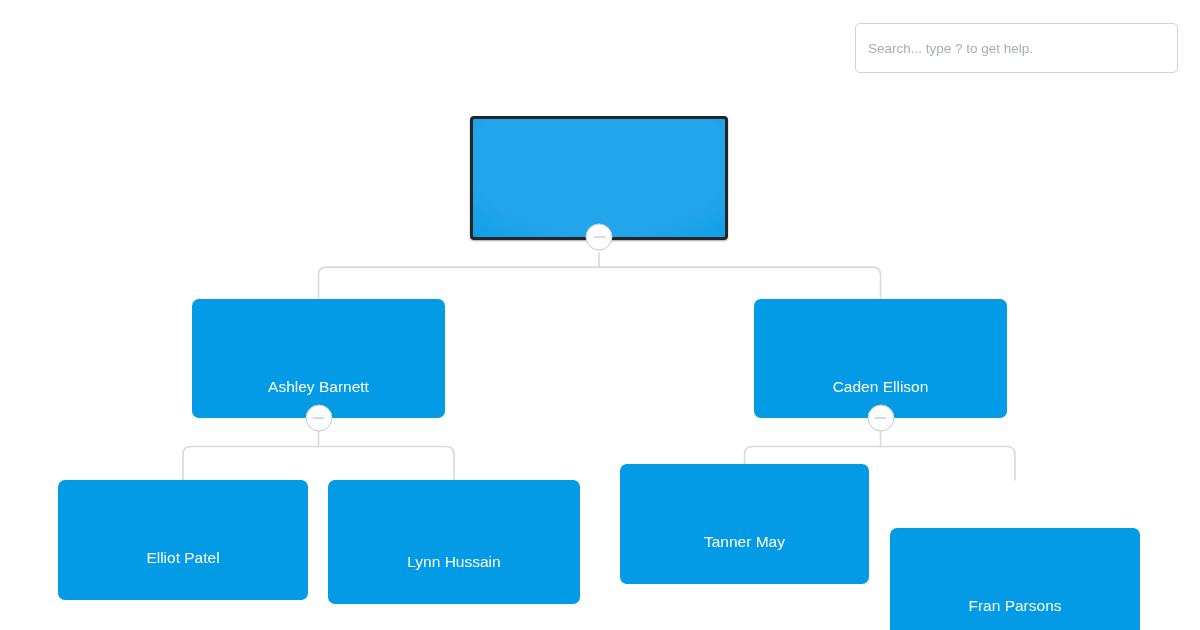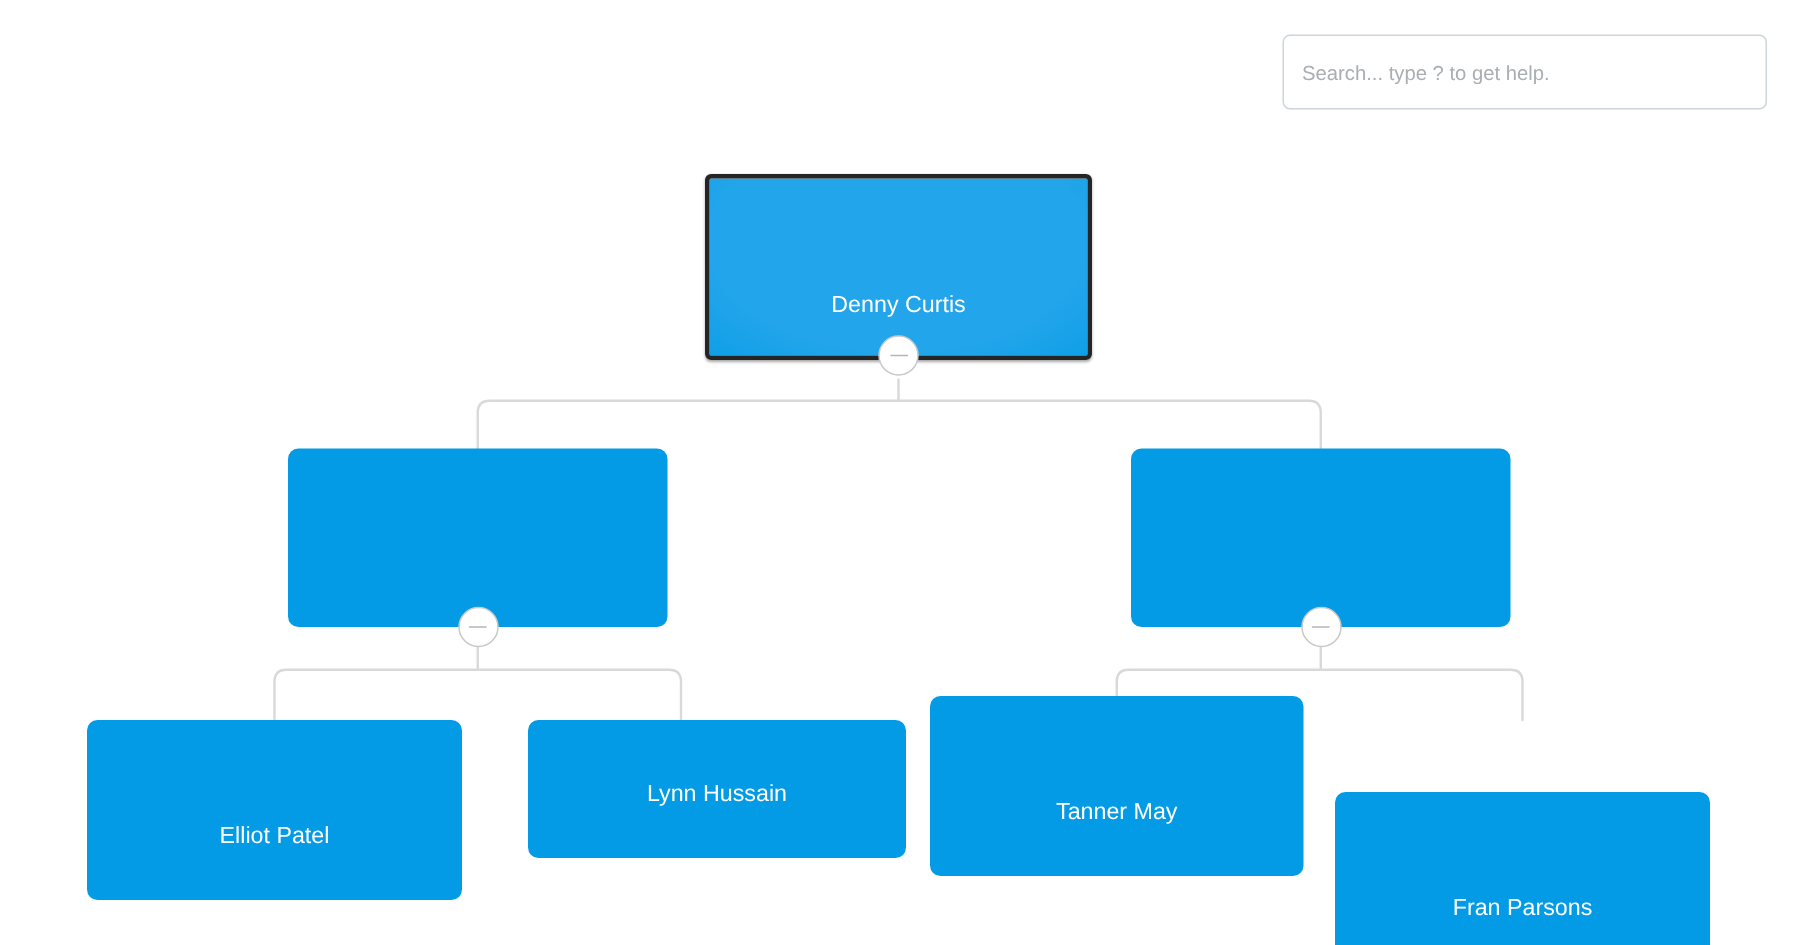--- a/index.html
+++ b/index.html
@@ -129,39 +129,40 @@
       <path d="M 599 267.14 L 872.5 267.14 Q 880.5 267.14 880.5 275.14 L 880.5 299" fill="none" stroke="#d9d9d9" stroke-width="1.6" stroke-linecap="round"></path>
       <path d="M 318.5 431 L 318.5 446.52" fill="none" stroke="#d9d9d9" stroke-width="1.6" stroke-linecap="round"></path>
       <path d="M 318.5 446.52 L 191 446.52 Q 183 446.52 183 454.52 L 183 480" fill="none" stroke="#d9d9d9" stroke-width="1.6" stroke-linecap="round"></path>
       <path d="M 318.5 446.52 L 446 446.52 Q 454 446.52 454 454.52 L 454 480" fill="none" stroke="#d9d9d9" stroke-width="1.6" stroke-linecap="round"></path>
       <path d="M 880.5 431 L 880.5 446.52" fill="none" stroke="#d9d9d9" stroke-width="1.6" stroke-linecap="round"></path>
       <path d="M 880.5 446.52 L 752.5 446.52 Q 744.5 446.52 744.5 454.52 L 744.5 480" fill="none" stroke="#d9d9d9" stroke-width="1.6" stroke-linecap="round"></path>
       <path d="M 880.5 446.52 L 1007 446.52 Q 1015 446.52 1015 454.52 L 1015 480" fill="none" stroke="#d9d9d9" stroke-width="1.6" stroke-linecap="round"></path>
     </svg>
   <div id="nodes">
       <div class="node depth0 selected" style="left: 470px; top: 116px; width: 258px; height: 124px;">
-        <span class="node-label">Denny Curtis</span>
         <div class="toggle">
           <span class="minus"></span>
         </div>
       </div>
       <div class="node depth1" style="left: 192px; top: 299px; width: 253px; height: 119px;">
+        <span class="node-label">Ashley Barnett</span>
         <div class="toggle">
           <span class="minus"></span>
         </div>
       </div>
       <div class="node depth1" style="left: 754px; top: 299px; width: 253px; height: 119px;">
+        <span class="node-label">Caden Ellison</span>
         <div class="toggle">
           <span class="minus"></span>
         </div>
       </div>
       <div class="node depth2" style="left: 58px; top: 480px; width: 250px; height: 120px;">
         <span class="node-label">Elliot Patel</span>
       </div>
-      <div class="node depth2" style="left: 328px; top: 480px; width: 252px; height: 92px; margin-left: 24px;">
+      <div class="node depth2" style="left: 328px; top: 480px; width: 252px; height: 124px;">
         <span class="node-label">Lynn Hussain</span>
       </div>
       <div class="node depth2" style="left: 620px; top: 464px; width: 249px; height: 120px;">
         <span class="node-label">Tanner May</span>
       </div>
       <div class="node depth2" style="left: 890px; top: 480px; width: 250px; height: 120px; margin-top: 48px;">
         <span class="node-label">Fran Parsons</span>
       </div>
     </div>
 </div>

